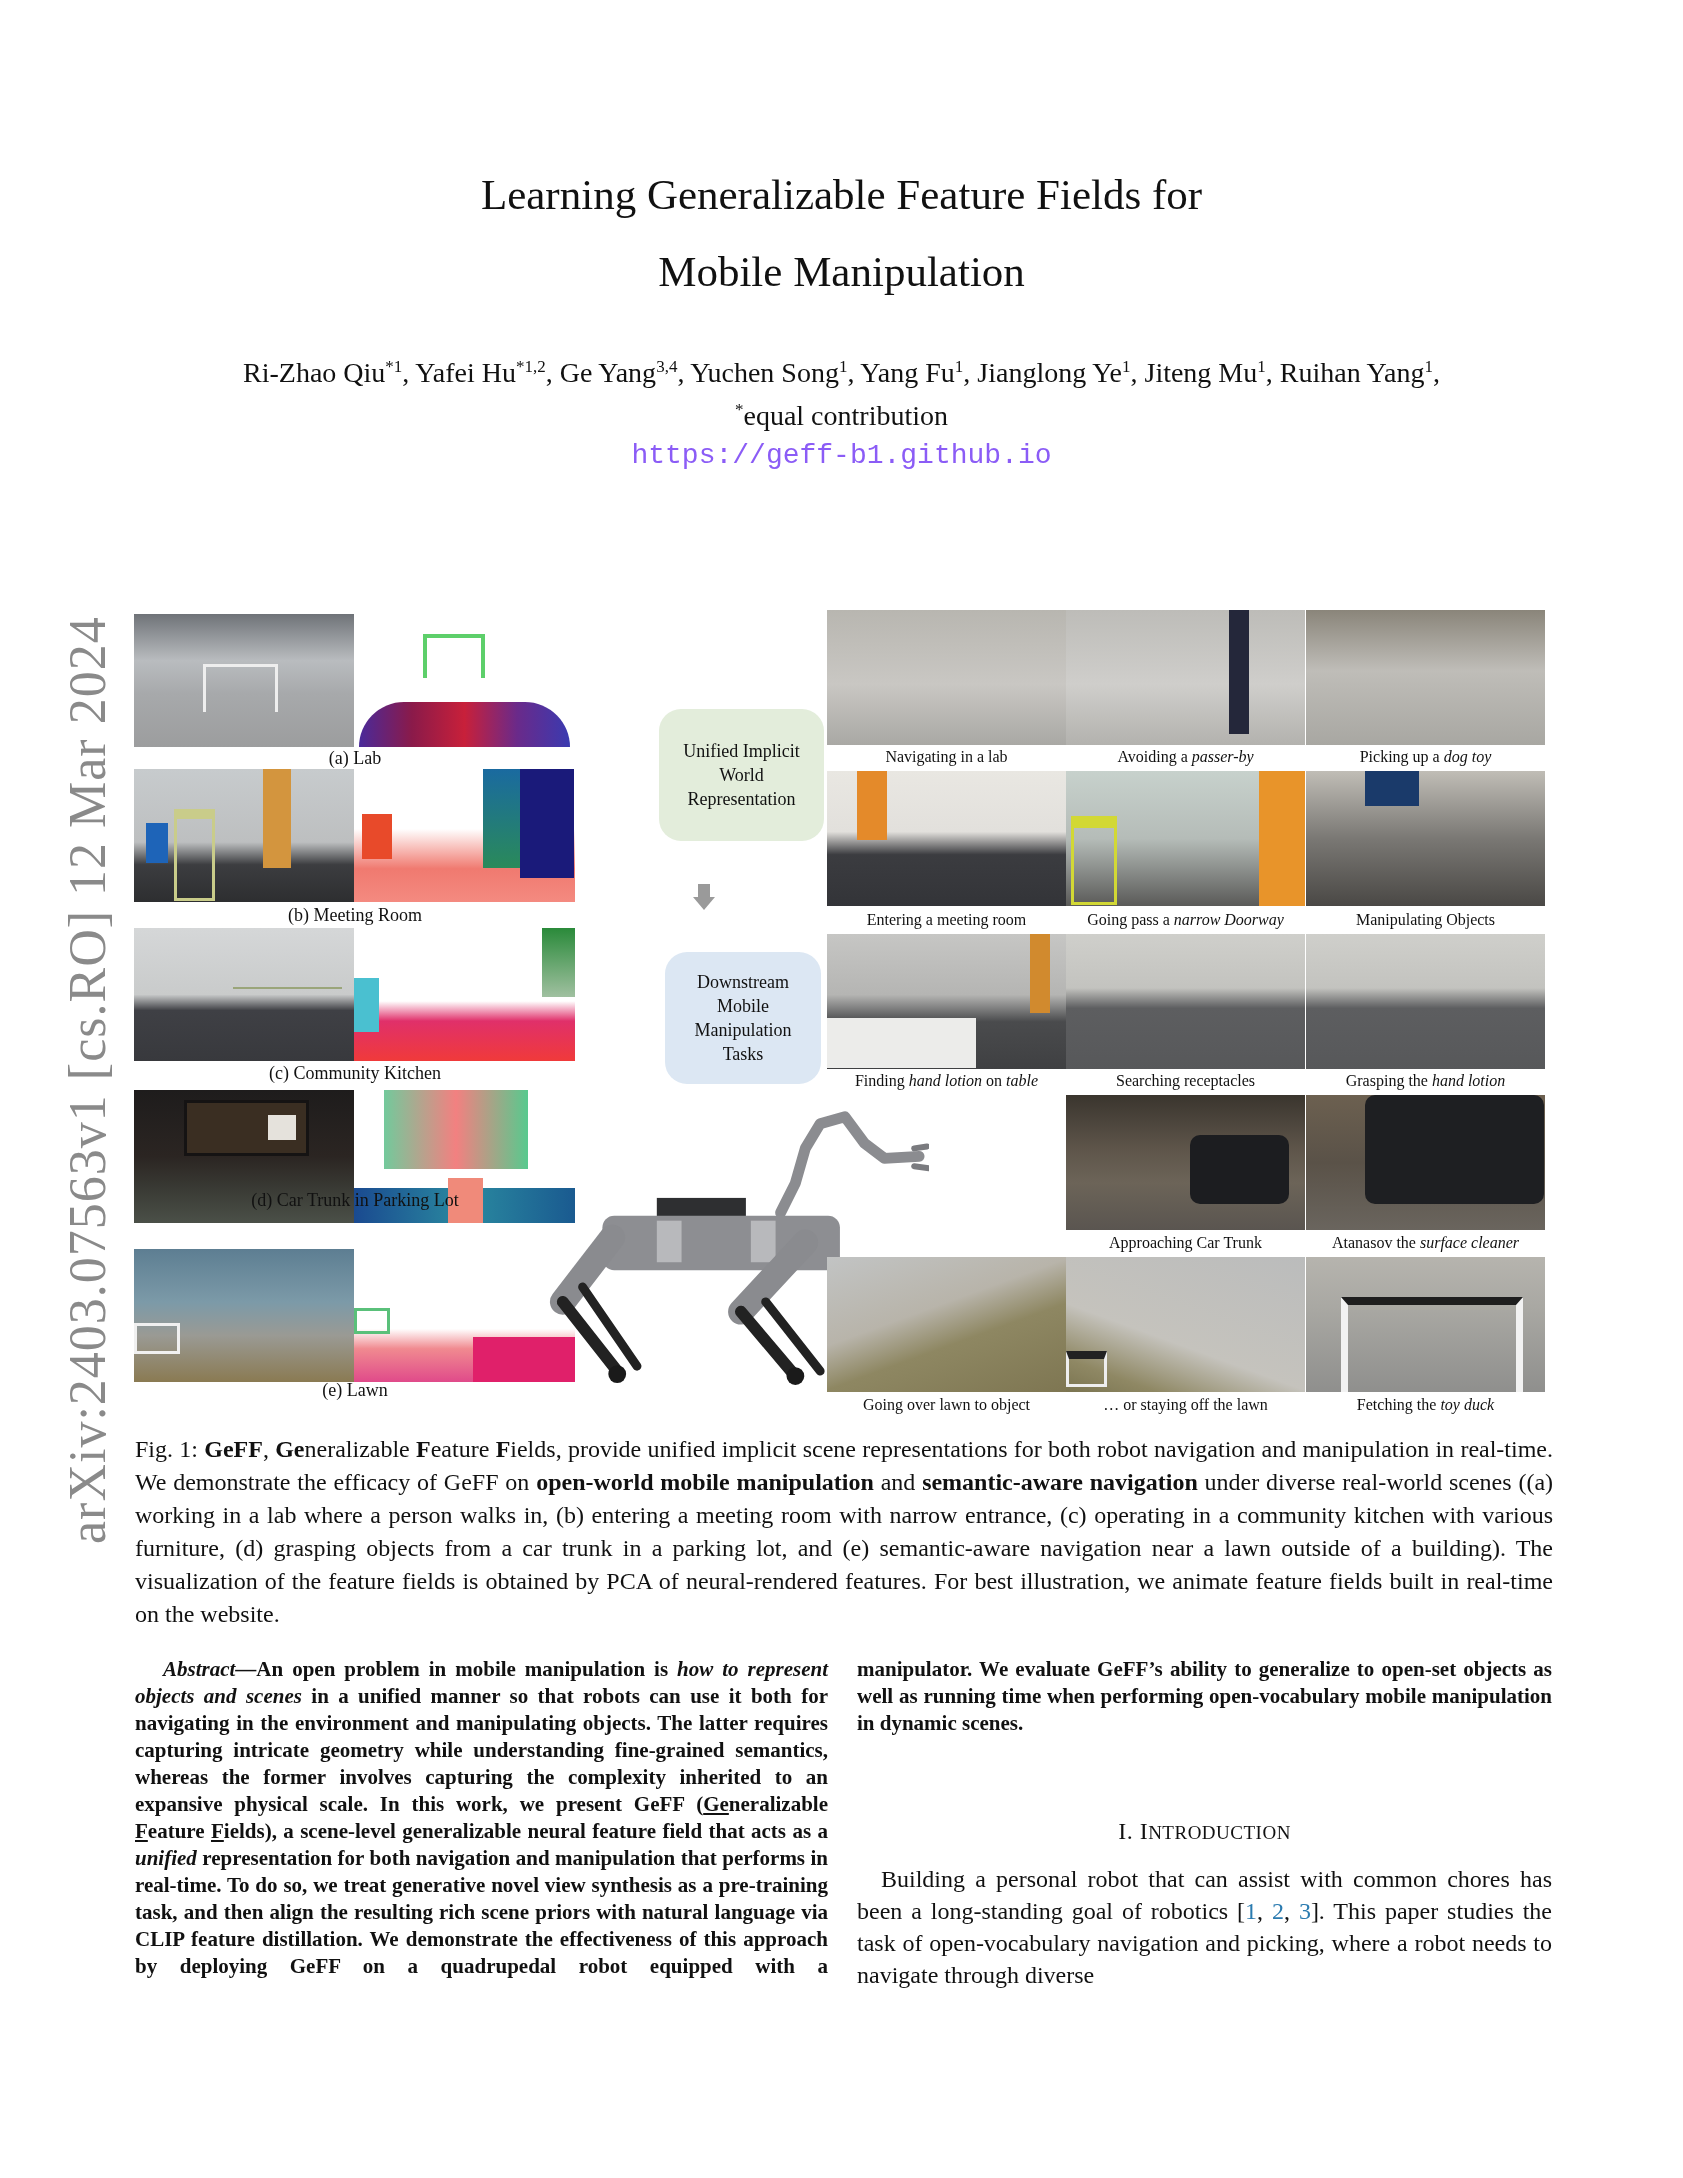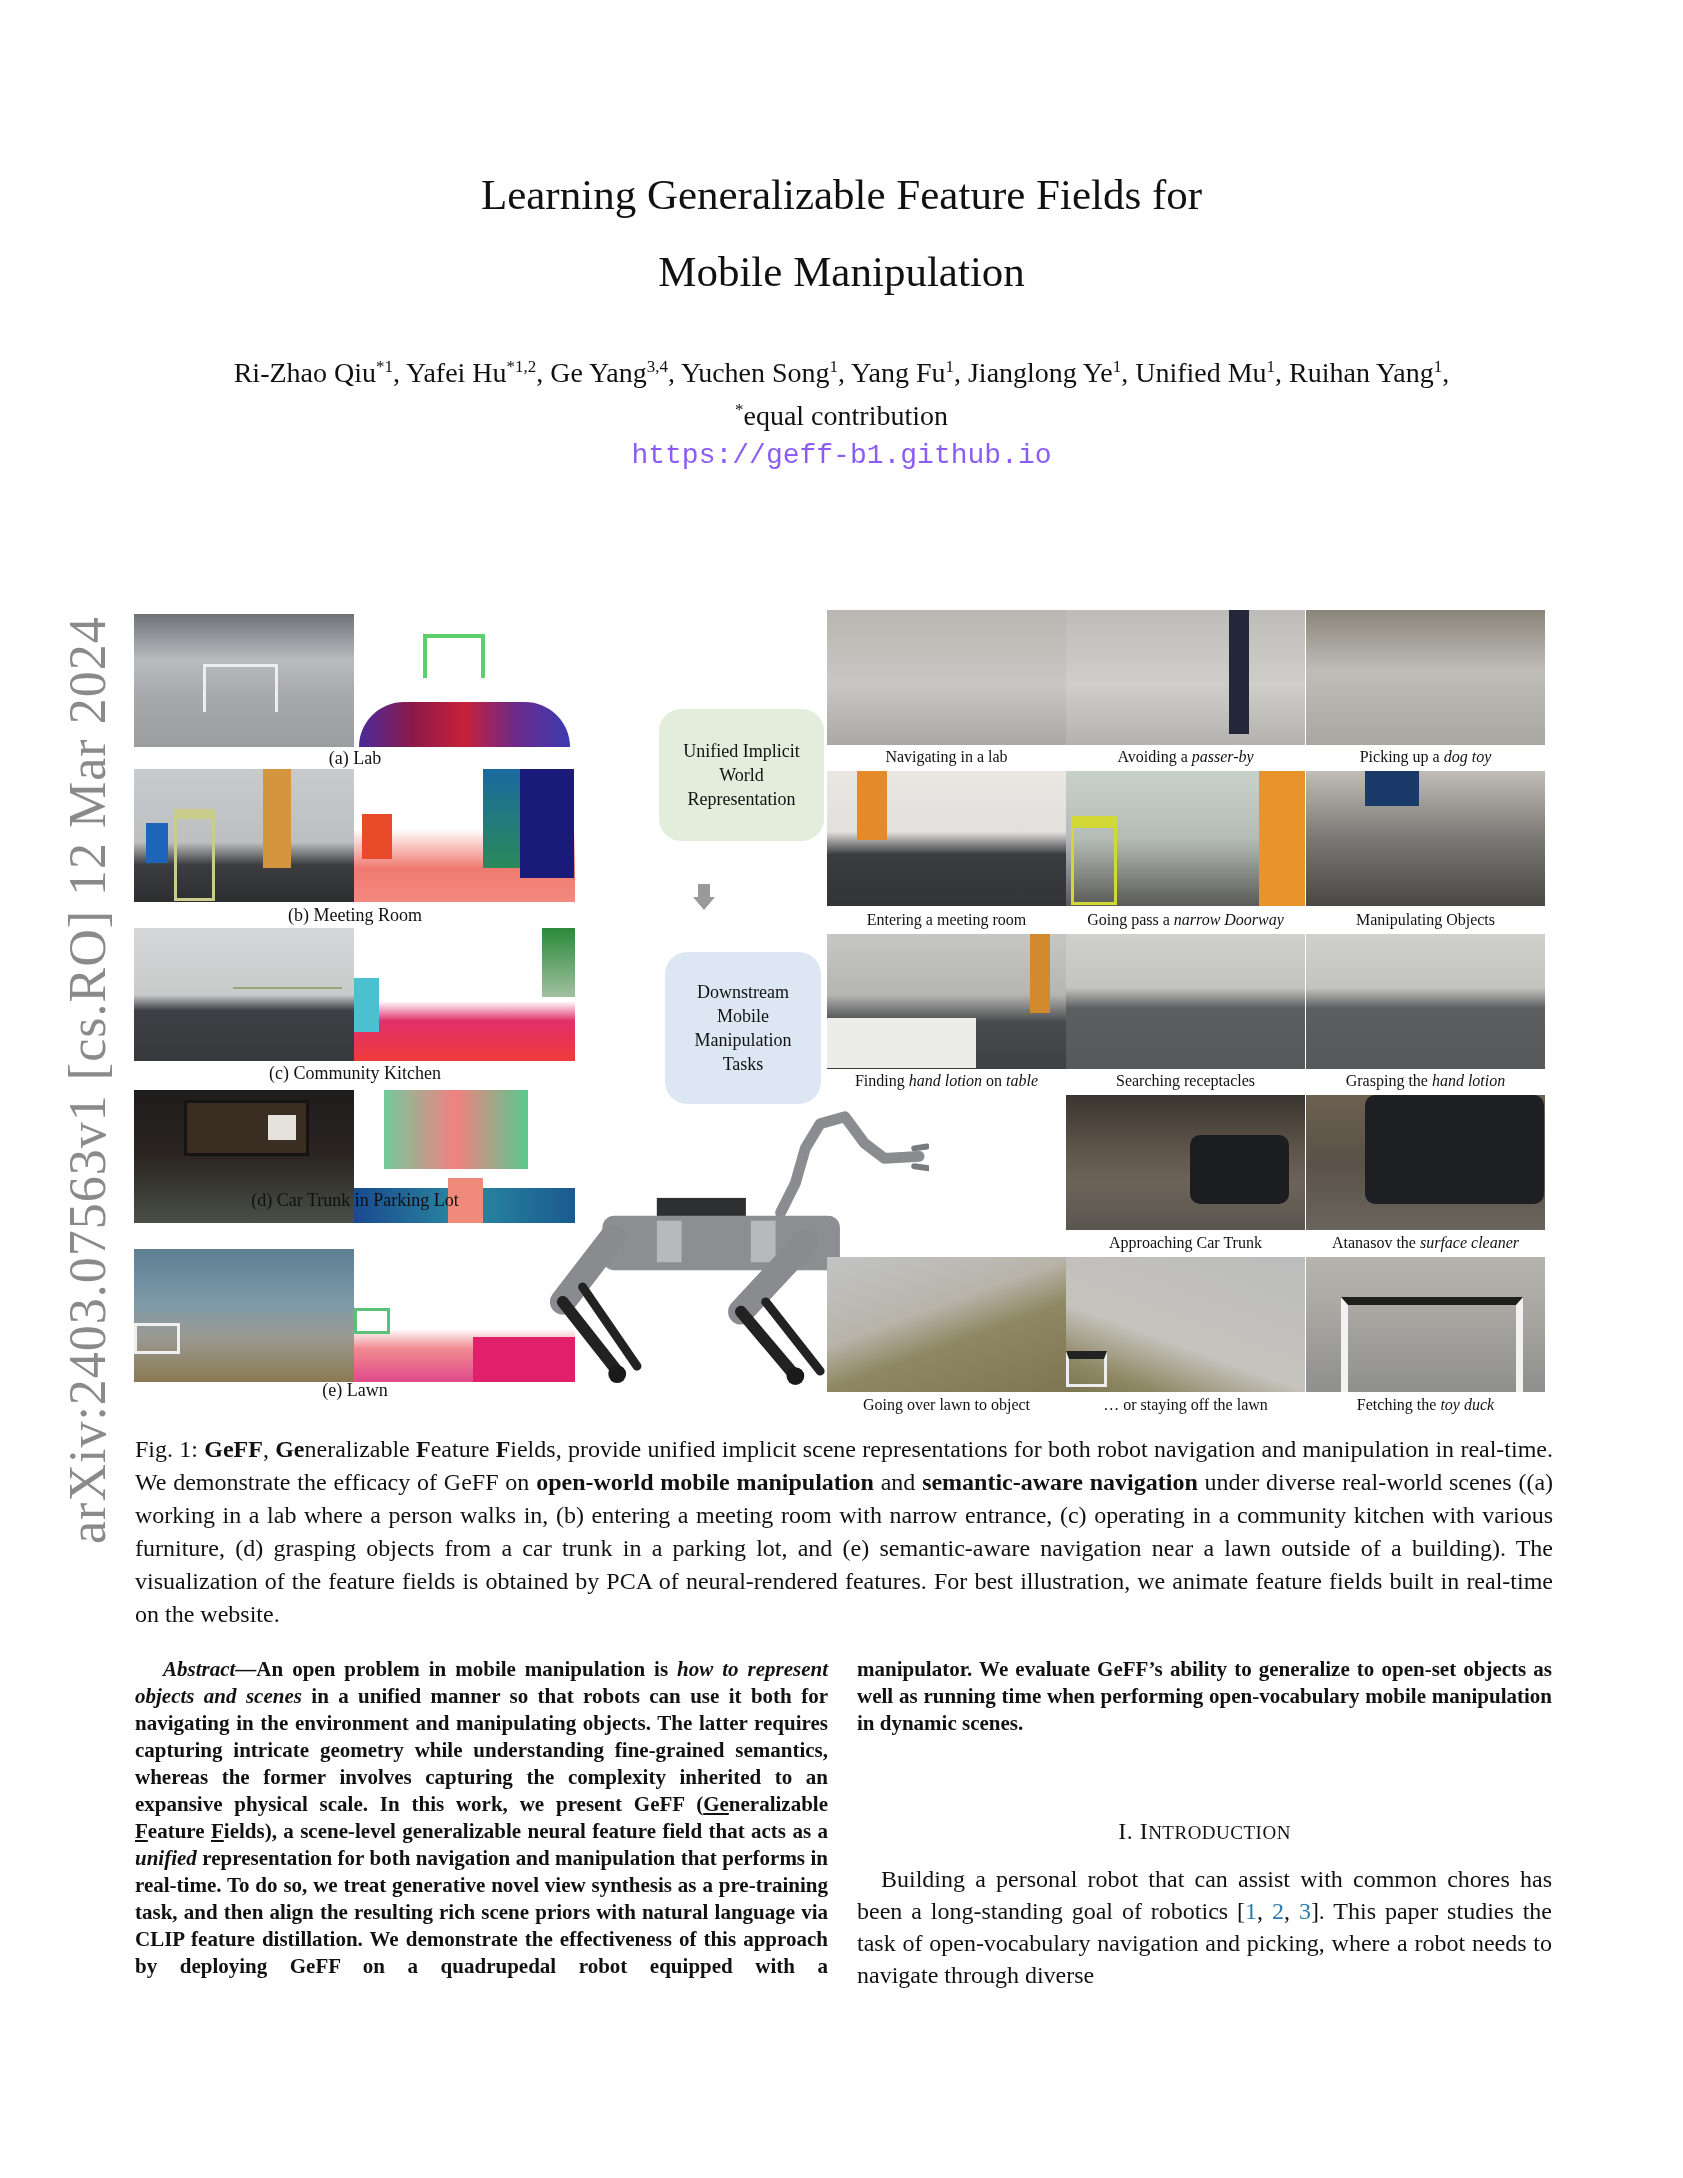--- a/index.html
+++ b/index.html
@@ -47,21 +47,21 @@
 </div>
 
 <div class="abs authors">
   <div>
     <span>Ri-Zhao Qiu</span><sup>*1</sup>,
     <span>Yafei Hu</span><sup>*1,2</sup>,
     <span>Ge Yang</span><sup>3,4</sup>,
     <span>Yuchen Song</span><sup>1</sup>,
     <span>Yang Fu</span><sup>1</sup>,
     <span>Jianglong Ye</span><sup>1</sup>,
-    <span>Unified Mu</span><sup>1</sup>,
+    <span>Jiteng Mu</span><sup>1</sup>,
     <span>Ruihan Yang</span><sup>1</sup>,
   </div>
   <div>
     <sup>*</sup><span>equal contribution</span>
   </div>
   <div><span class="url">https://geff-b1.github.io</span></div>
 </div>
 
 <div>
 
@@ -115,21 +115,21 @@
   </div>
   <div class="cap" style="left:134px;width:442px;top:1380px;">(e) Lawn</div>
 
   <div class="box" style="left: 622px; top: 709px; width: 165px; height: 132px; background: rgb(227, 237, 219);" id="topbox">
     <span style="display:block;width:119px;">Unified Implicit World Representation</span>
   </div>
   <div class="abs" style="left:693px;top:884px;width:22px;height:28px;">
     <div style="position:absolute;left:5px;top:0;width:12px;height:14px;background:#9a9a9a;"></div>
     <div style="position:absolute;left:0;top:13px;width:0;height:0;border-left:11px solid transparent;border-right:11px solid transparent;border-top:13px solid #9a9a9a;"></div>
   </div>
-  <div class="box" style="left: 628px; top: 952px; width: 156px; height: 152px; background: rgb(220, 231, 243);" id="botbox">
+  <div class="box" style="left: 628px; top: 952px; width: 156px; height: 132px; background: rgb(220, 231, 243);" id="botbox">
     <span style="display:block;width:119px;">Downstream Mobile Manipulation Tasks</span>
   </div>
 
   <svg class="abs" style="left:543px;top:1089px;" width="386" height="297" viewBox="0 0 390 300">
 
     <path d="M240 125 L255 95 L265 60 L280 35 L305 28 L325 55 L345 70 L380 68" stroke="#8b8c90" stroke-width="11" fill="none" stroke-linecap="round" stroke-linejoin="round"></path>
     <path d="M375 60 L388 58 M375 78 L390 80" stroke="#7a7b7f" stroke-width="6" stroke-linecap="round"></path>
 
     <rect x="115" y="110" width="90" height="22" fill="#2e2f31"></rect>
 

